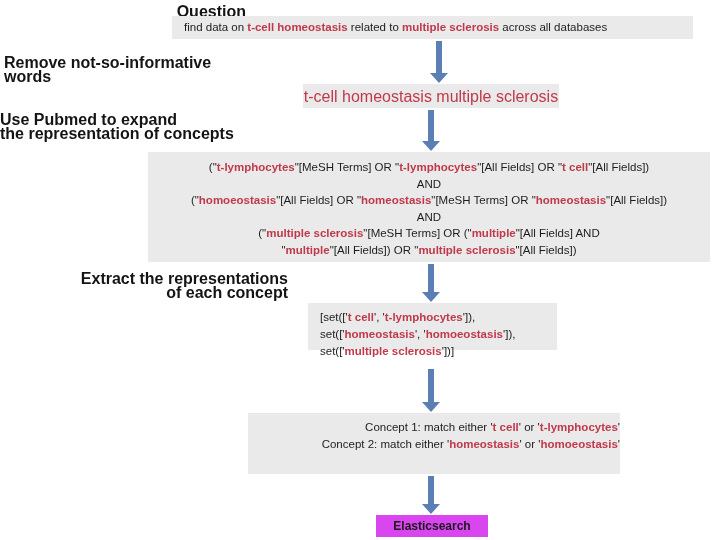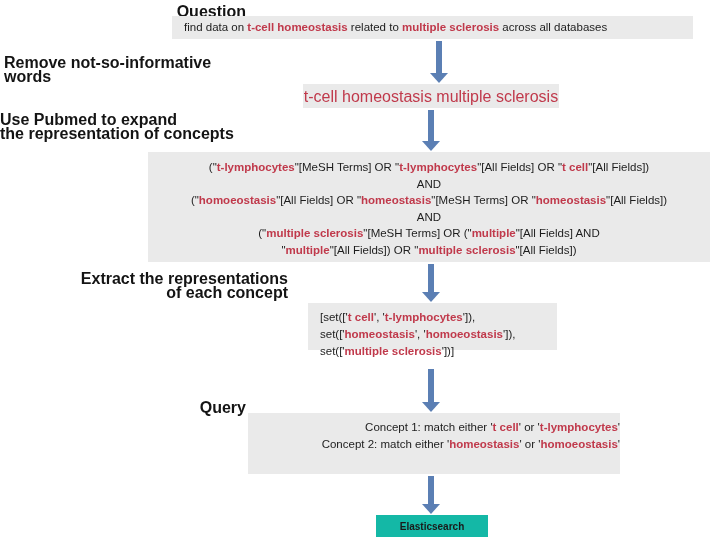--- a/index.html
+++ b/index.html
@@ -71,24 +71,24 @@
     line-height: 17px;
   }
   .box-query {
     left: 248px; top: 413px; width: 372px; height: 61px;
     padding: 6px 0 0 14px;
     text-align: right;
     line-height: 17px;
   }
   .box-elastic {
     left: 376px; top: 515px; width: 112px; height: 22px;
-    background: #14b8a6;
+    background: #d946ef;
     text-align: center;
     font-weight: bold;
-    font-size: 10px;
+    font-size: 12px;
     color: #1a1a1a;
     padding-top: 4px;
   }
   .kw { color: #c0394b; font-weight: bold; }
   .plain { color: #1d1d1d; font-weight: normal; }
 
   
   .arrow {
     position: absolute;
     width: 18px;
@@ -132,21 +132,20 @@
 <body>
 
 <div class="stage">
 
   <div class="step-label lbl-question">Question</div>
   <div class="step-label lbl-remove">Remove not-so-informative words</div>
   <div class="step-label lbl-pubmed">Use Pubmed to expand
 the representation of concepts</div>
   <div class="step-label lbl-extract">Extract the representations
 of each concept</div>
-  <div class="step-label lbl-query">Query</div>
 
   <div class="box box-question"><span class="plain">find data on </span><span class="kw">t-cell homeostasis</span><span class="plain"> related to </span><span class="kw">multiple sclerosis</span><span class="plain"> across all databases</span></div>
 
   <div class="arrow a1">
     <div class="shaft"></div>
     <div class="head"></div>
   </div>
 
   <div class="box box-keywords">t-cell homeostasis multiple sclerosis</div>
 

